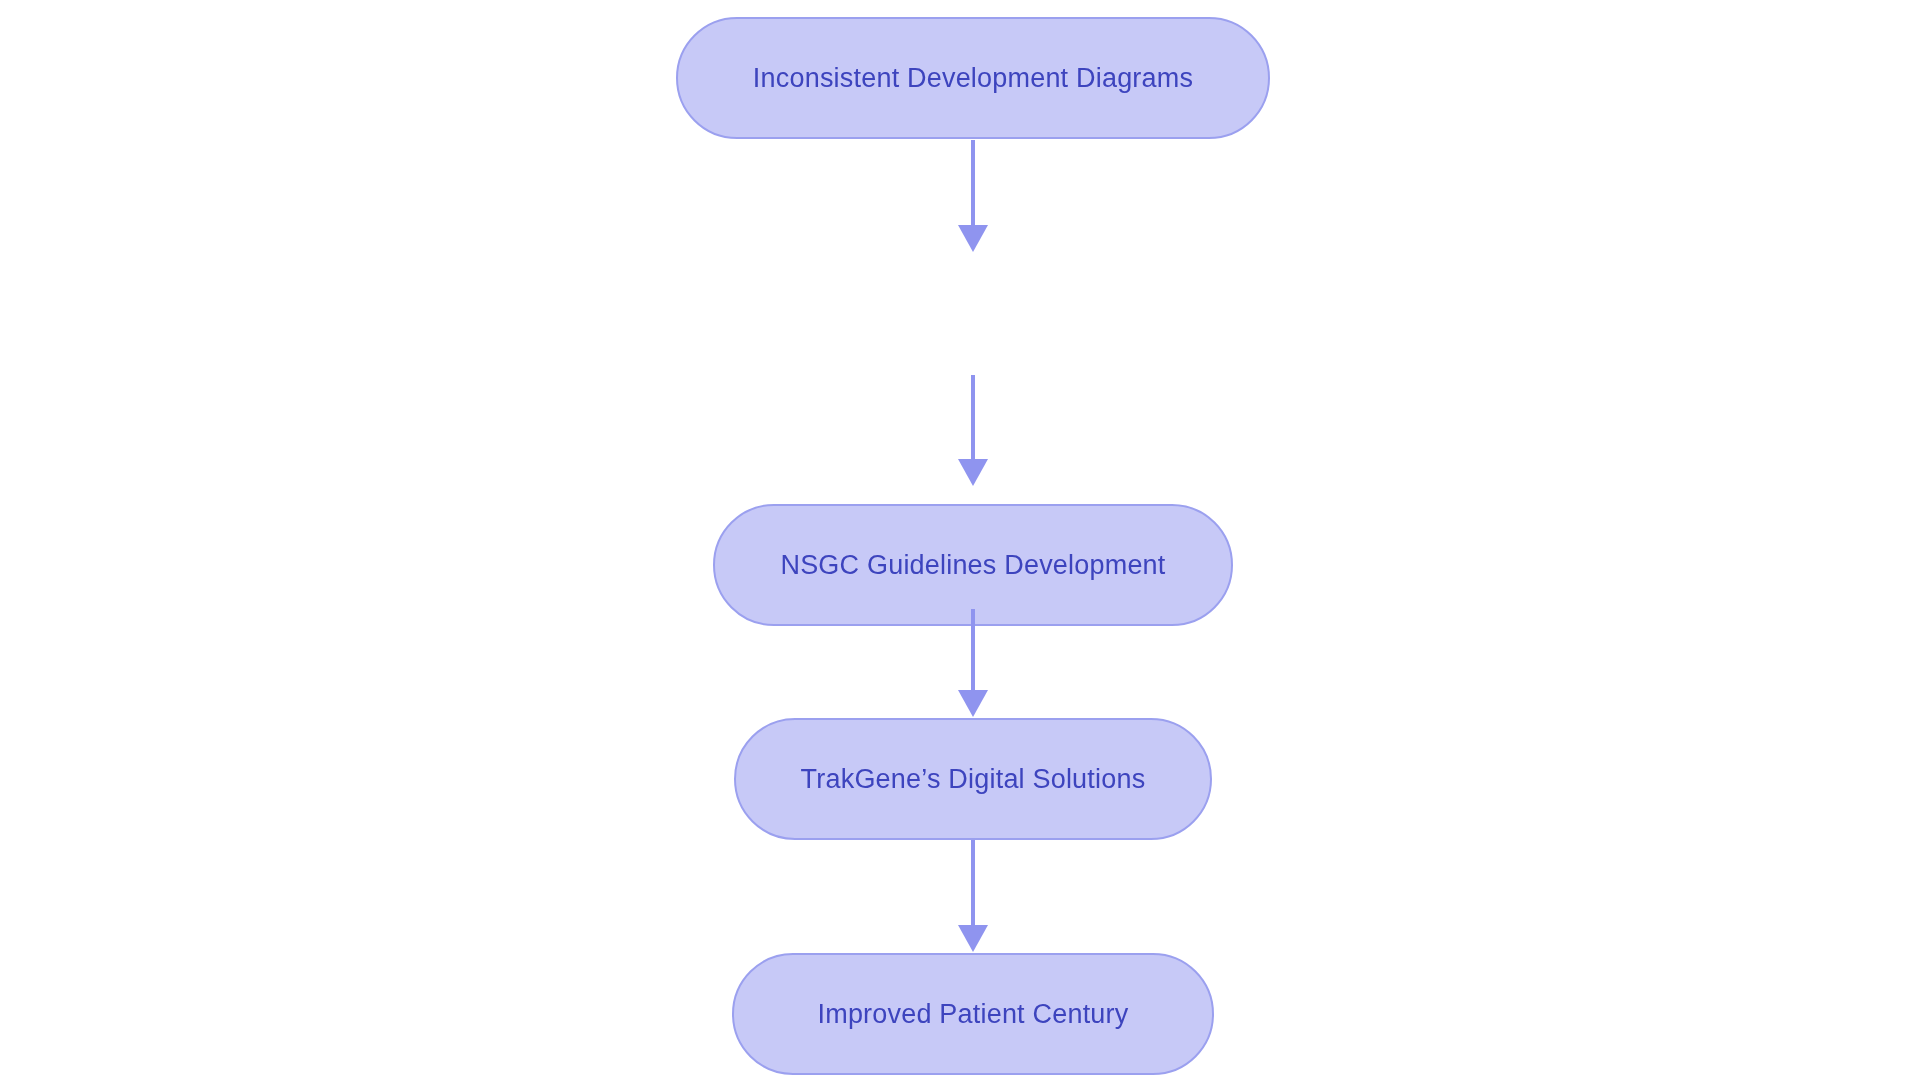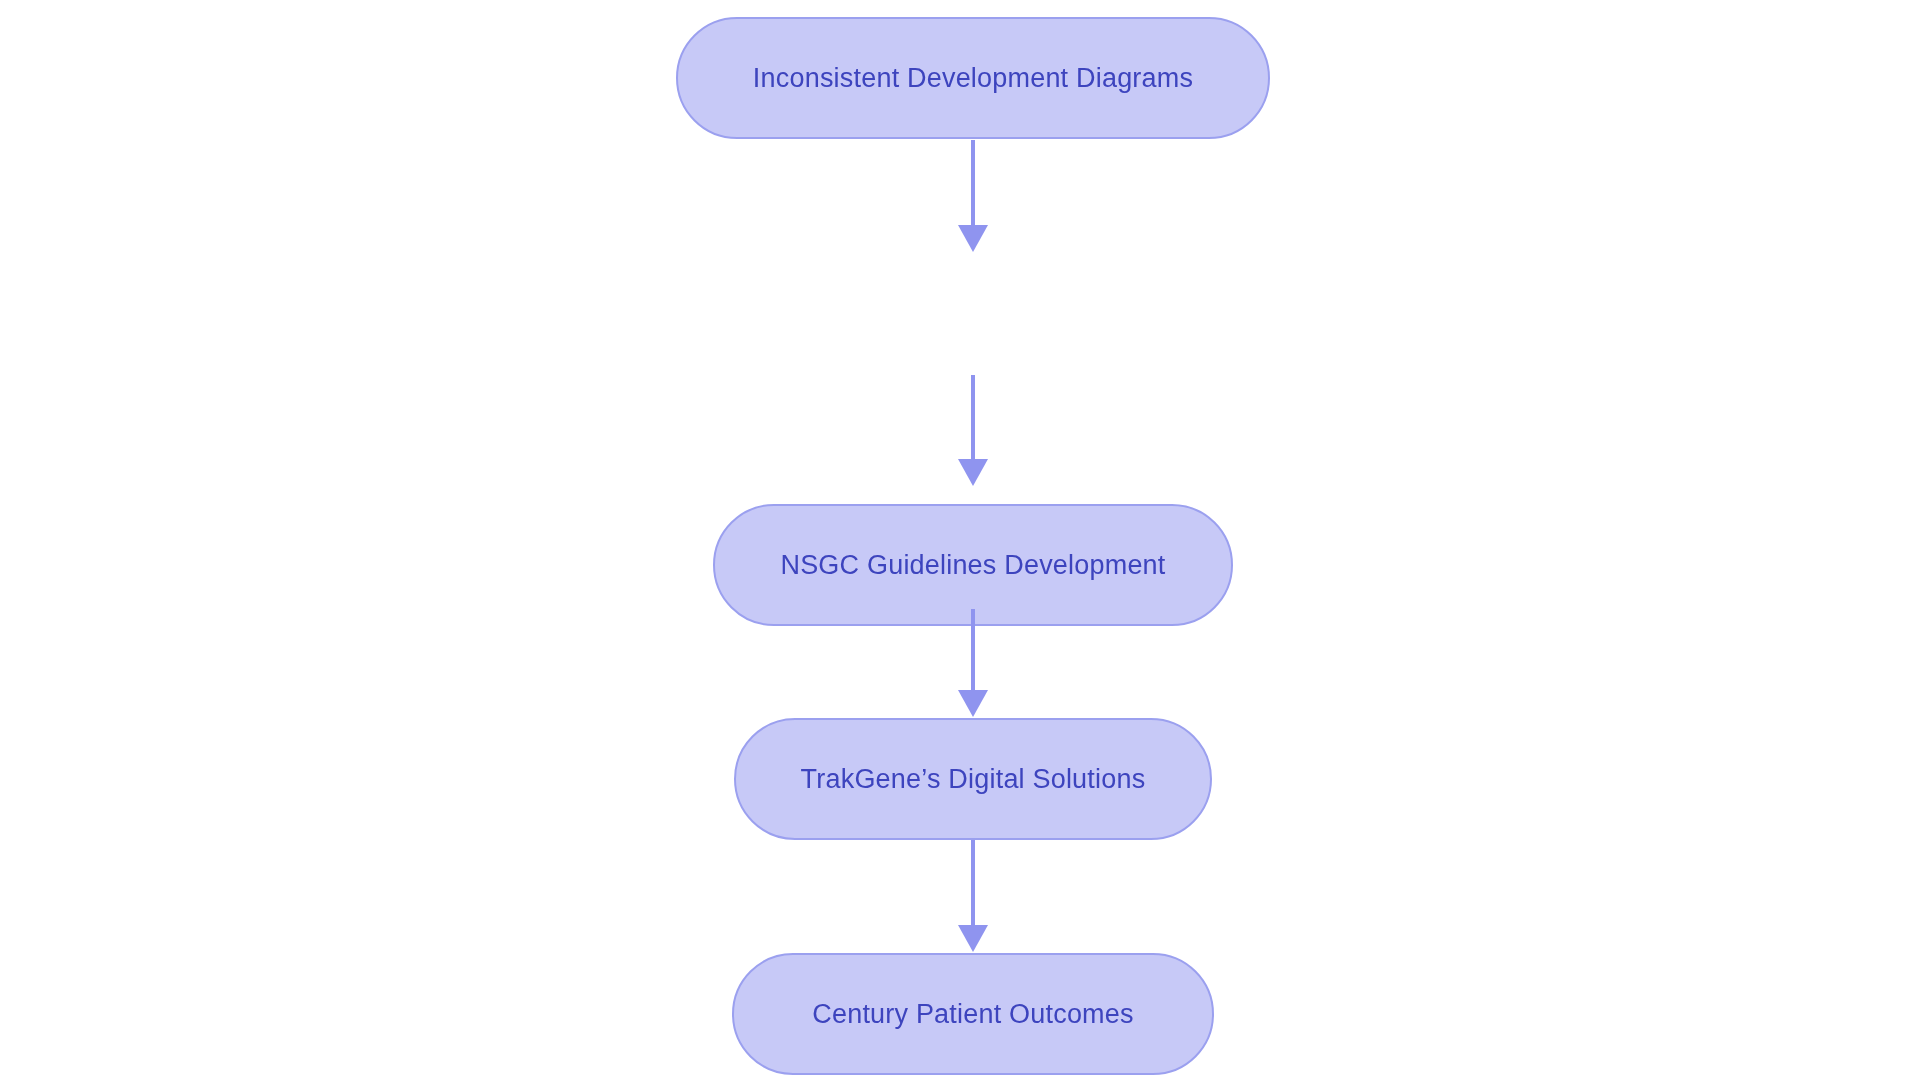--- a/index.html
+++ b/index.html
@@ -94,16 +94,16 @@
   <div class="node node-4">
     <span>TrakGene’s Digital Solutions</span>
   </div>
 
   <div class="arrow arrow-4">
     <div class="arrow-line"></div>
     <div class="arrow-head"></div>
   </div>
 
   <div class="node node-5">
-    <span>Century Patient Outcomes</span>
+    <span>Improved Patient Century</span>
   </div>
 
 </div>
 
 </body></html>

